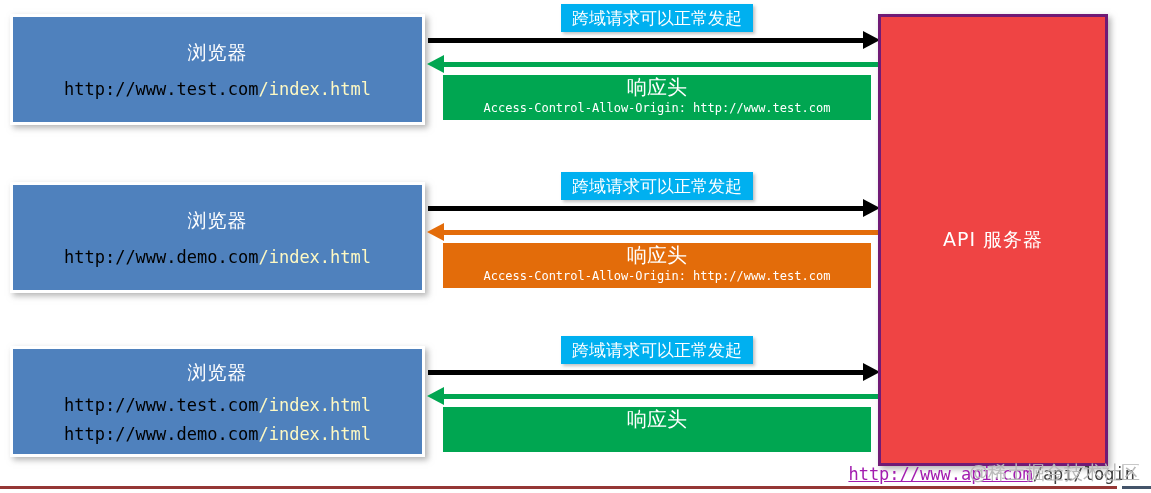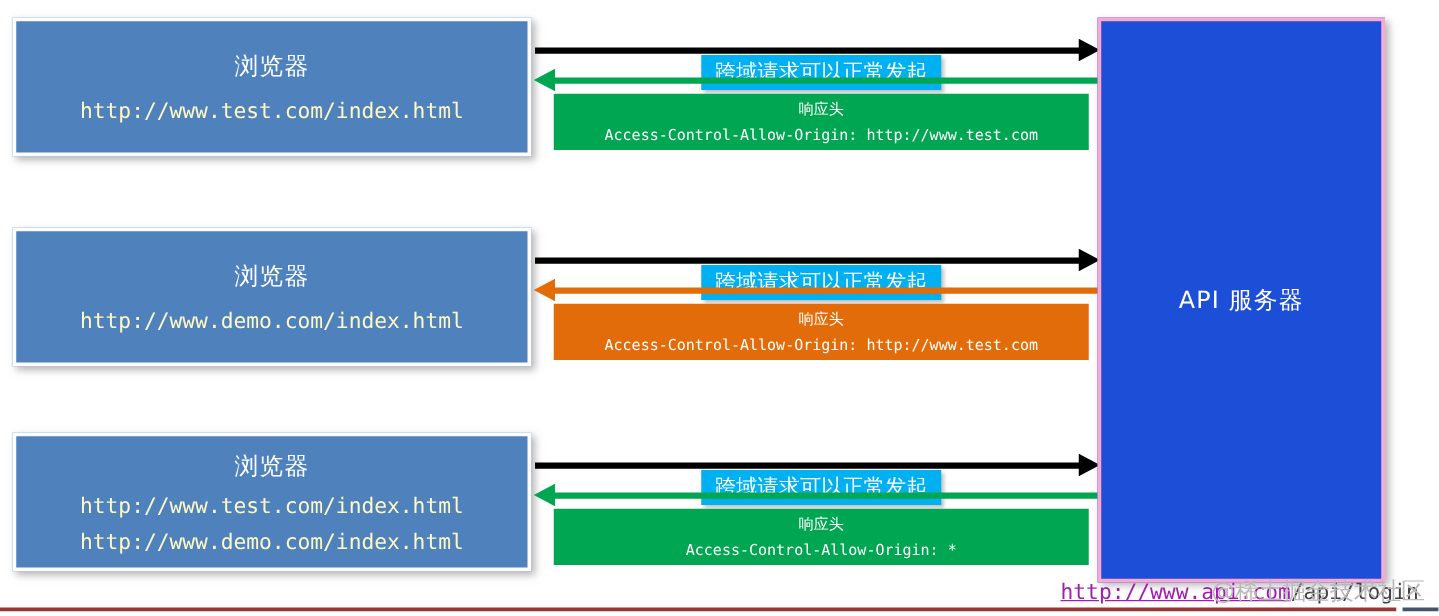--- a/index.html
+++ b/index.html
@@ -26,35 +26,34 @@
     display: flex; flex-direction: column;
     align-items: center; justify-content: center;
     gap: 13px;
   }
   .row.r3 .browser-box { gap: 9px; }
   .box-title { color: #ffffff; font-size: 19px; letter-spacing: 1px; }
   .url-line {
     font-family: "DejaVu Sans Mono", "Liberation Mono", monospace;
     font-size: 17px; white-space: nowrap;
   }
-  .url-host { color: #fef9c3; }
+  .url-host { color: #000000; }
   .url-path { color: #fef9c3; }
 
   .req-label {
     position: absolute;
     left: 561px; top: 0;
     width: 192px; height: 28px;
     line-height: 28px;
     background: #00b0f0;
     color: #ffffff;
     font-size: 17px;
     text-align: center;
     box-shadow: 2px 2px 3px rgba(120,120,120,0.45);
     white-space: nowrap;
-    margin-top: 40px;
   }
 
   .arrow-shaft { position: absolute; height: 5px; }
   .shaft-black { left: 428px; top: 34px; width: 437px; background: #000000; }
   .head-right {
     position: absolute; left: 863px; top: 27px;
     width: 0; height: 0;
     border-top: 9px solid transparent;
     border-bottom: 9px solid transparent;
     border-left: 17px solid #000000;
@@ -73,32 +72,32 @@
 
   .resp-box {
     position: absolute;
     left: 443px; top: 71px;
     width: 428px; height: 45px;
     color: #ffffff;
     text-align: center;
     padding-top: 2px;
     box-sizing: border-box;
   }
-  .resp-title { font-size: 12px; line-height: 21px; }
+  .resp-title { font-size: 20px; line-height: 21px; }
   .resp-header {
     font-family: "DejaVu Sans Mono", "Liberation Mono", monospace;
     font-size: 12px; line-height: 20px; white-space: nowrap;
   }
 
   .server-box {
     position: absolute;
     left: 878px; top: 14px;
     width: 224px; height: 446px;
-    background: #1d4ed8;
-    border: 3px solid #f9a8d4;
+    background: #ef4444;
+    border: 3px solid #701a75;
     box-shadow: 3px 3px 6px rgba(120,120,120,0.55);
     display: flex; align-items: center; justify-content: center;
     color: #ffffff; font-size: 19px; letter-spacing: 1px;
   }
 
   .footer-line-red {
     position: absolute; left: 0; top: 486px;
     width: 1117px; height: 3px; background: #953735;
   }
   .footer-line-steel {
@@ -161,21 +160,20 @@
       <div class="url-line"><span class="url-host">http://www.test.com</span><span class="url-path">/index.html</span></div>
       <div class="url-line"><span class="url-host">http://www.demo.com</span><span class="url-path">/index.html</span></div>
     </div>
     <div class="req-label">跨域请求可以正常发起</div>
     <div class="arrow-shaft shaft-black"></div>
     <div class="head-right"></div>
     <div class="head-left green-head"></div>
     <div class="arrow-shaft shaft-color green-bg"></div>
     <div class="resp-box green-bg">
       <div class="resp-title">响应头</div>
-      <div class="resp-header">Access-Control-Allow-Origin: *</div>
     </div>
   </div>
 
   <div class="server-box">
     <span>API 服务器</span>
   </div>
 
   <div class="footer-line-red"></div>
   <div class="footer-line-steel"></div>
   <div class="footer-url"><span class="u-red">http://www.api.com</span><span class="u-dark">/api/login</span></div>

